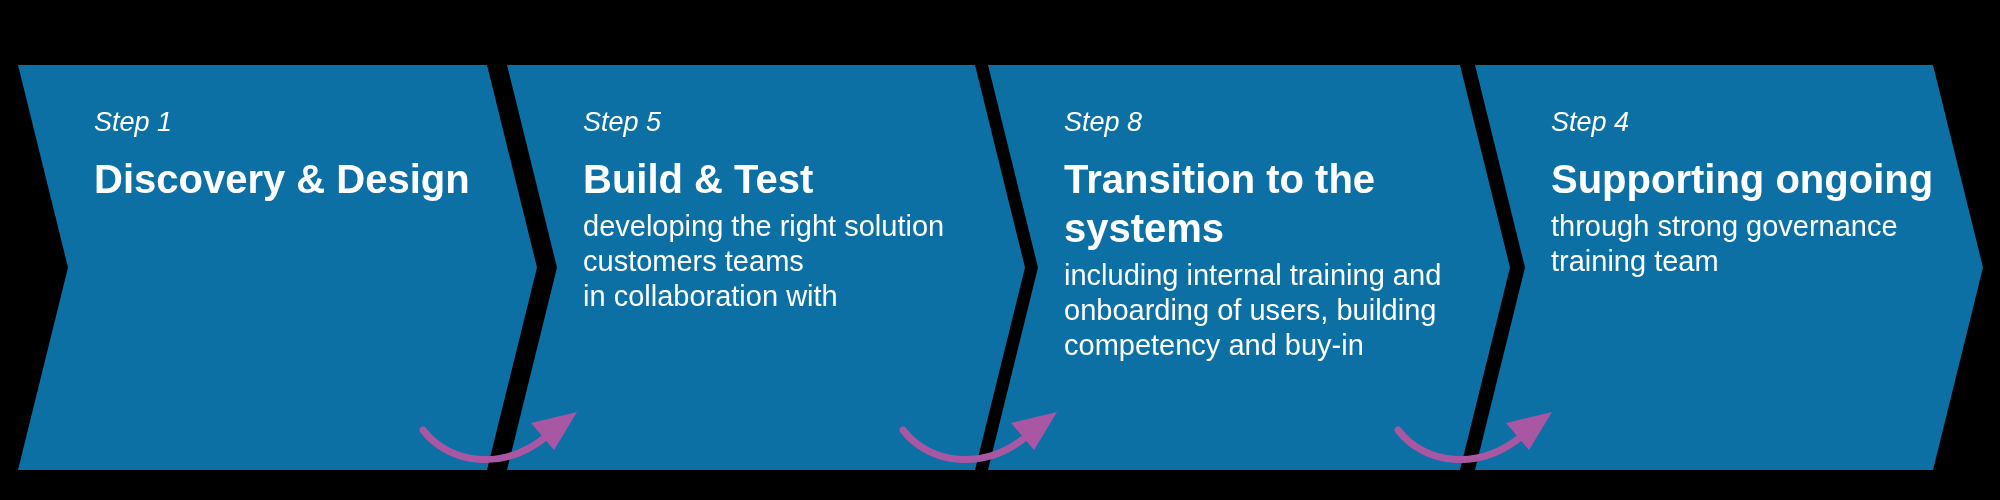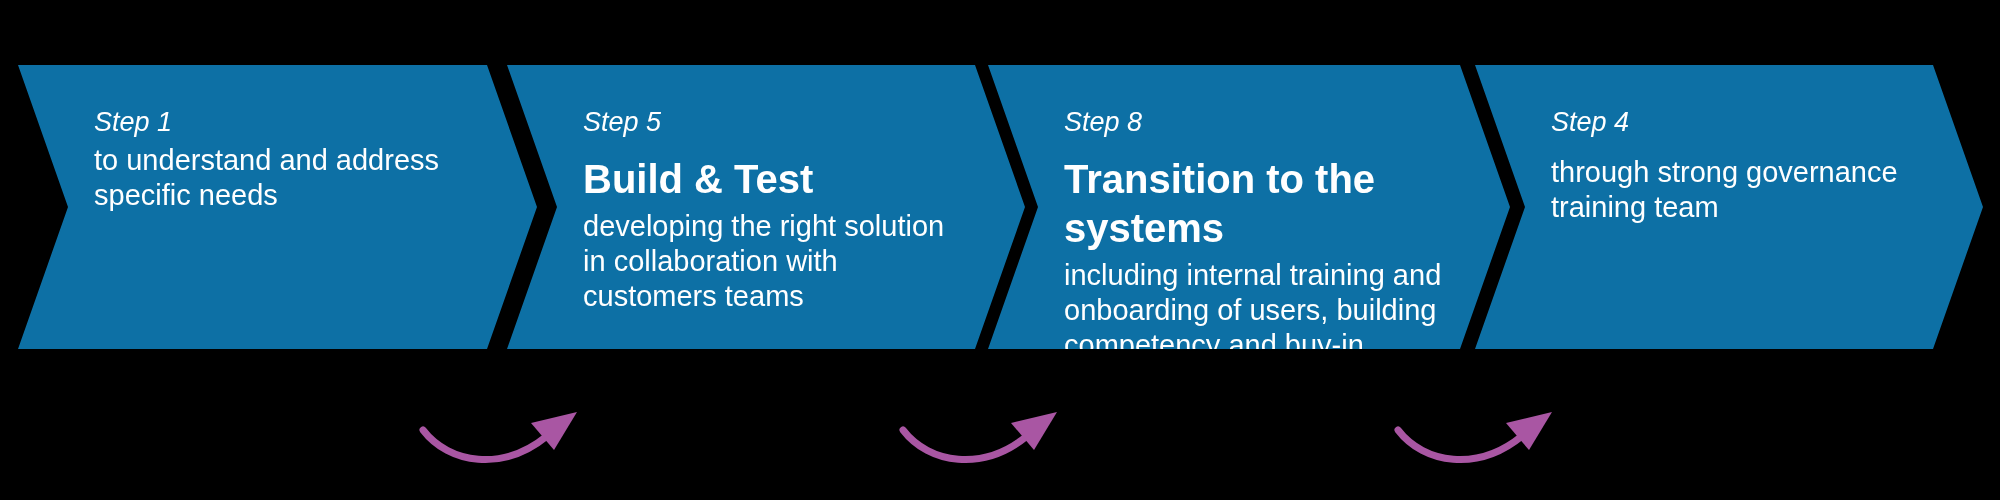--- a/index.html
+++ b/index.html
@@ -17,21 +17,21 @@
     overflow:hidden;
   }
   .canvas{
     position:relative;
     width:2000px;height:500px;
     background:var(--bg);
   }
   .chevron{
     position:absolute;
     top:65px;
-    height:284px;
+    height:405px;
     background:var(--blue);
     color:var(--text);
     clip-path:polygon(0 0, calc(100% - 50px) 0, 100% 50%, calc(100% - 50px) 100%, 0 100%, 50px 50%);
     padding:42px 46px 0 76px;
   }
   .chevron-1{left:18px;width:519px;}
   .chevron-2{left:507px;width:518px;}
   .chevron-3{left:988px;width:522px;}
   .chevron-4{left:1475px;width:508px;}
   .step-label{
@@ -72,54 +72,54 @@
     stroke:none;
   }
 </style>
 </head>
 <body>
 
 <div class="canvas">
 
   <div class="chevron chevron-1">
     <div class="step-label">Step 1</div>
-    <div class="step-desc">
-      <div>to understand and address</div>
-      <div>specific needs</div>
+    <div class="step-title">
+      <div>Discovery &amp; Design</div>
     </div>
   </div>
 
   <div class="chevron chevron-2">
     <div class="step-label">Step 5</div>
     <div class="step-title">
       <div>Build &amp; Test</div>
     </div>
     <div class="step-desc">
       <div>developing the right solution</div>
+      <div>customers teams</div>
       <div>in collaboration with</div>
-      <div>customers teams</div>
     </div>
   </div>
 
   <div class="chevron chevron-3">
     <div class="step-label">Step 8</div>
     <div class="step-title">
       <div>Transition to the</div>
       <div>systems</div>
     </div>
     <div class="step-desc">
       <div>including internal training and</div>
       <div>onboarding of users, building</div>
       <div>competency and buy-in</div>
     </div>
   </div>
 
   <div class="chevron chevron-4">
     <div class="step-label">Step 4</div>
     <div class="step-title">
+      <div>Supporting ongoing</div>
     </div>
     <div class="step-desc">
       <div>through strong governance</div>
       <div>training team</div>
     </div>
   </div>
 
   <div class="arrow arrow-1">
     <svg viewBox="0 0 168 64" xmlns="http://www.w3.org/2000/svg">
       <path class="stroke" d="M8 24 C 34 58, 88 66, 132 30"></path>

